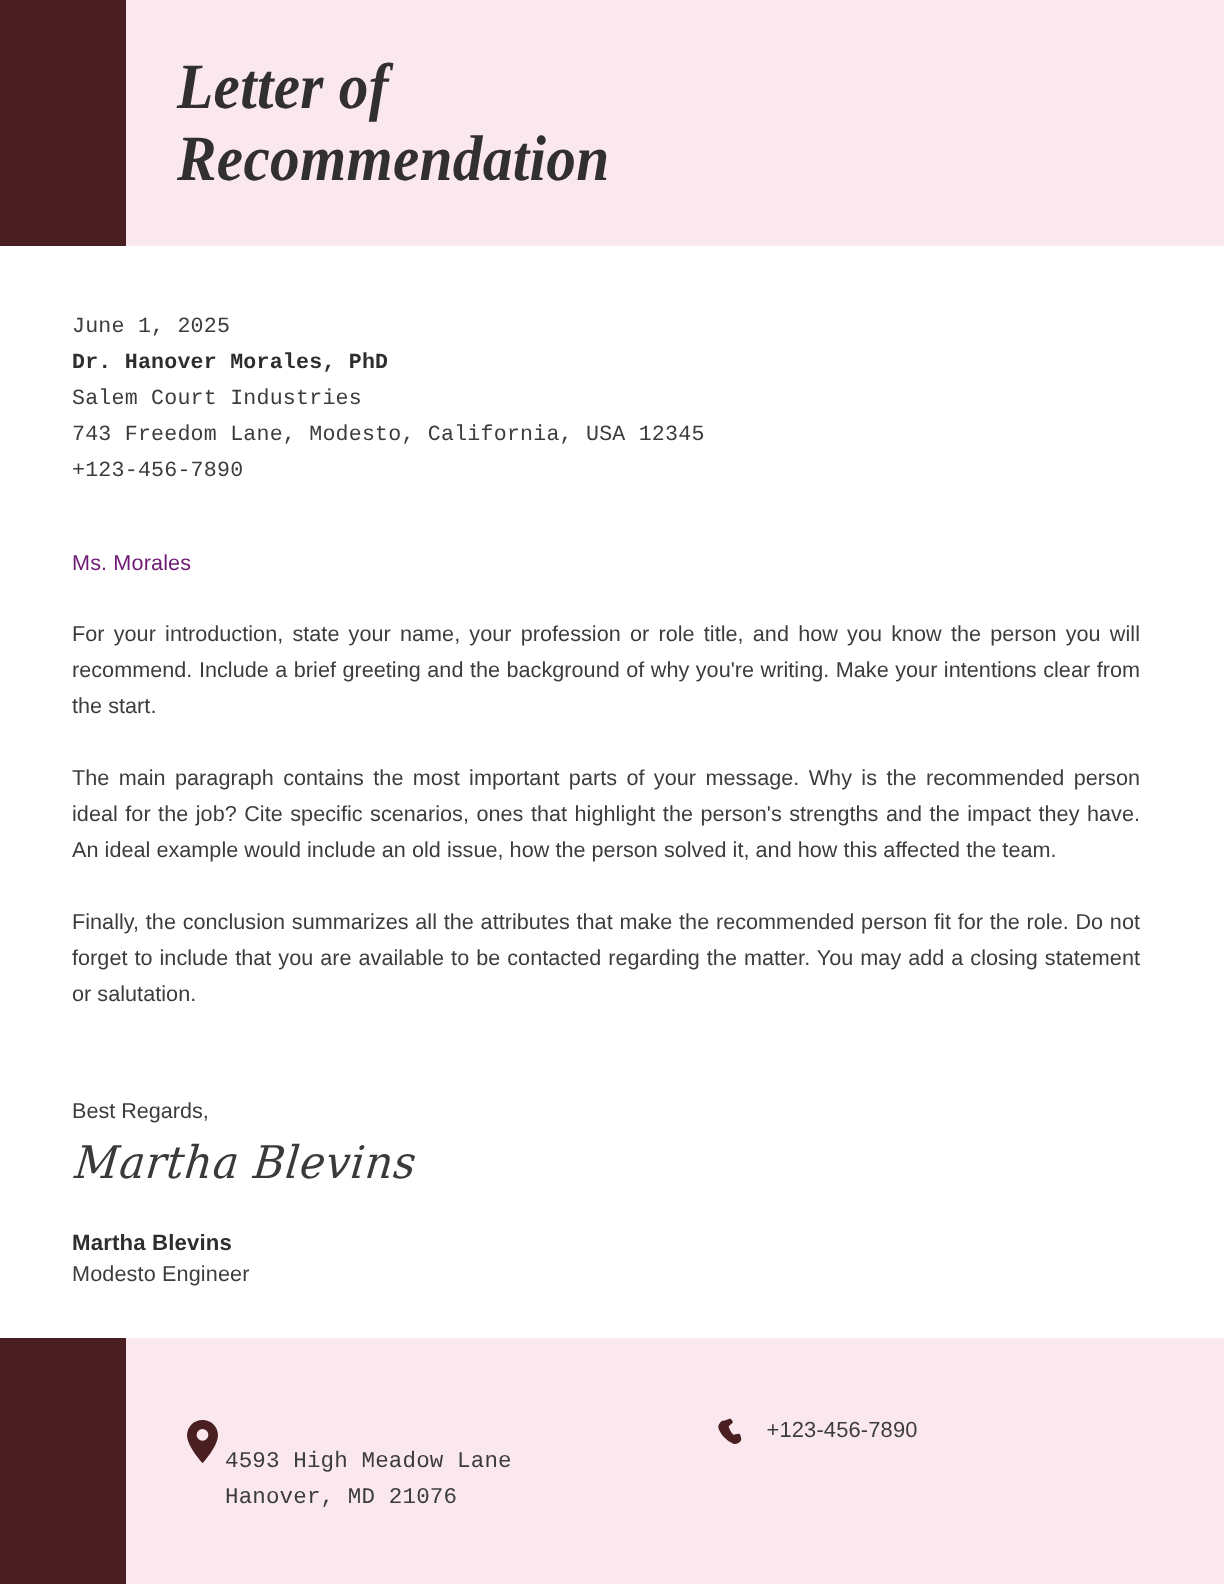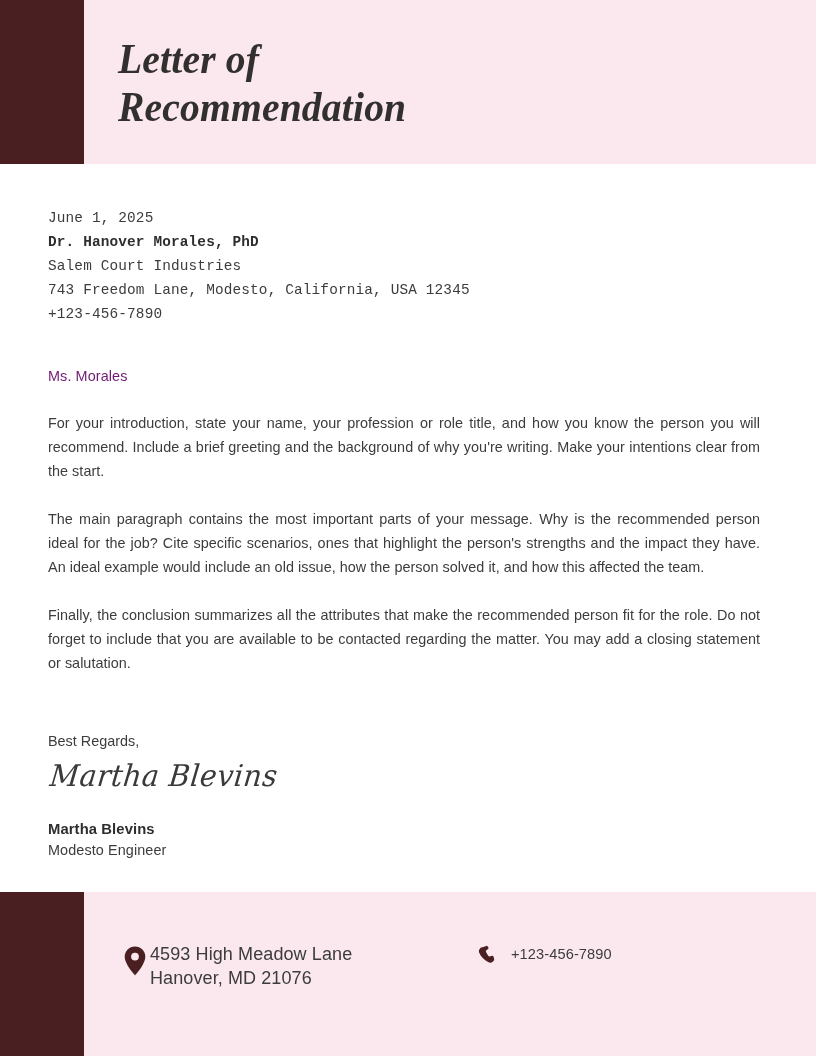--- a/index.html
+++ b/index.html
@@ -198,26 +198,27 @@
     color: #4a1f21;
   }
   .addr-icon {
     width: 30px;
     min-width: 30px;
     display: flex;
     justify-content: center;
     padding-top: 4px;
   }
   .footer-text {
-    font-family: Liberation Sans, sans-serif;
-    font-size: 18px;
+    font-family: Liberation Mono, monospace;
+    font-size: 15px;
     line-height: 24px;
     color: #3c3c3c;
     letter-spacing: 0.1px;
     white-space: pre-line;
+    margin-top: 21px;
   }
   .footer-text-single {
     font-family: "Liberation Sans", sans-serif;
     font-size: 14.6px;
     color: #3c3c3c;
     letter-spacing: 0.1px;
     padding-left: 8px;
   }
 </style>
 </head>

